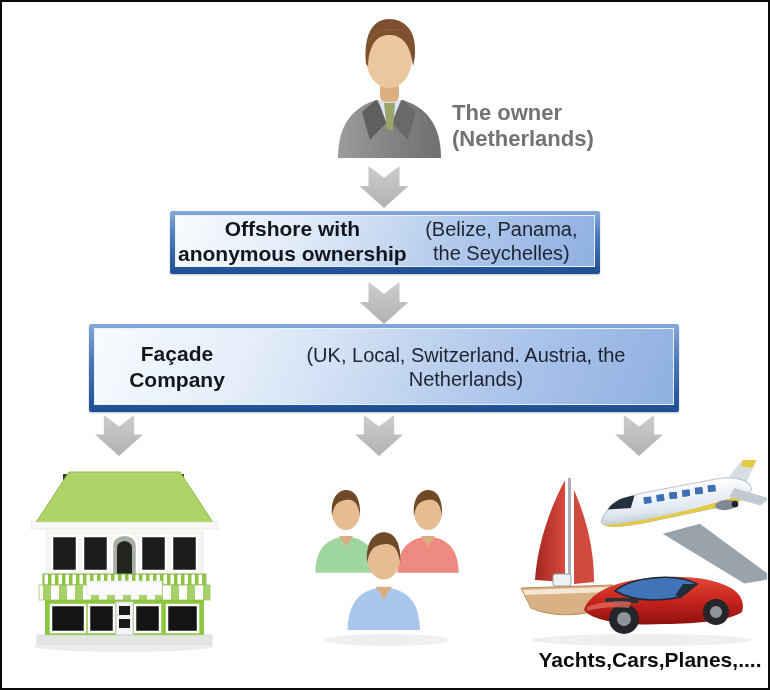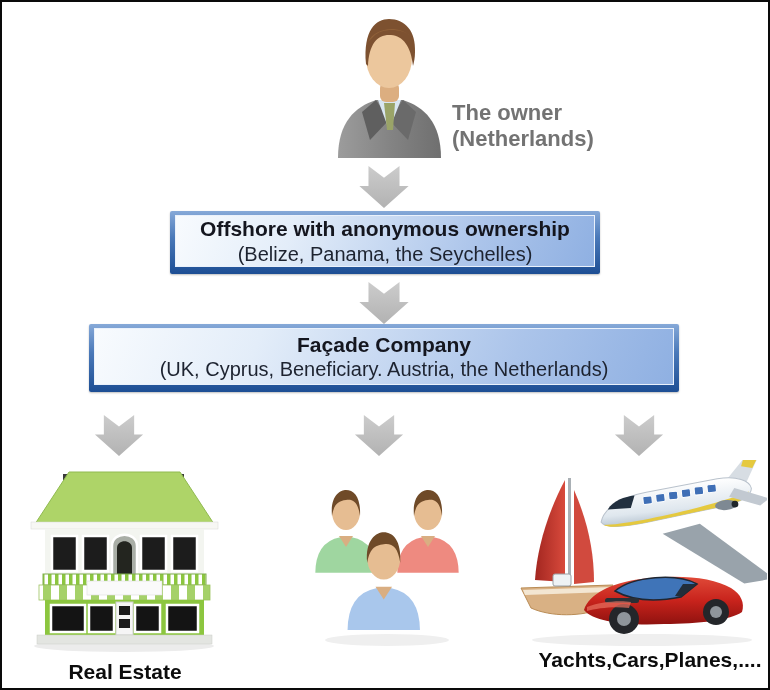--- a/index.html
+++ b/index.html
@@ -35,21 +35,20 @@
     border-radius: 2px;
     background: linear-gradient(to bottom, #86a9d8 0%, #4a79b9 42%, #1d4e94 100%);
     padding: 4px 5px 7px 5px;
     box-shadow: 0 1px 2px rgba(0,0,0,0.25);
   }
   .banner-inner {
     height: 100%;
     border: 1px solid #eaf1fb;
     background: linear-gradient(112deg, #f8fbfe 0%, #e3edf9 28%, #abc4ea 72%, #8fb0e2 100%);
     display: flex;
-    flex-direction: column;
     justify-content: center;
     align-items: center;
     text-align: center;
   }
   .banner-title {
     font-weight: bold;
     font-size: 21px;
     line-height: 1.2;
     color: #14161f;
   }
@@ -134,24 +133,24 @@
     </svg>
   </div>
 
   <div class="banner" style="left:168px; top:209px; width:430px; height:63px;">
     <div class="banner-inner">
       <div class="banner-title">Offshore with anonymous ownership</div>
       <div class="banner-sub">(Belize, Panama, the Seychelles)</div>
     </div>
   </div>
 
-  <div class="banner" style="left:87px; top:322px; width:590px; height:68px;">
+  <div class="banner" style="left:87px; top:322px; width:590px; height:88px;">
     <div class="banner-inner">
       <div class="banner-title">Façade Company</div>
-      <div class="banner-sub">(UK, Cyprus, Beneficiary. Austria, the Netherlands)</div>
+      <div class="banner-sub">(UK, Local, Switzerland. Austria, the Netherlands)</div>
     </div>
   </div>
 
   <div class="abs" style="left:92px; top:413px;">
     <svg class="arrow-svg" viewBox="0 0 54 46" width="50" height="41">
       <polygon points="10,0 27,13 44,0 44,22 54,22 27,46 0,22 10,22" fill="url(#arrGrad)"></polygon>
     </svg>
   </div>
   <div class="abs" style="left:352px; top:413px;">
     <svg class="arrow-svg" viewBox="0 0 54 46" width="50" height="41">
@@ -276,16 +275,15 @@
         <rect x="26" y="38" width="34" height="5" rx="2.5" fill="#2a2f35"></rect>
         <circle cx="45" cy="59" r="15" fill="#24262a"></circle>
         <circle cx="45" cy="59" r="7" fill="#8f959b"></circle>
         <circle cx="137" cy="52" r="13" fill="#24262a"></circle>
         <circle cx="137" cy="52" r="6" fill="#8f959b"></circle>
         <path d="M8,47 C20,42 40,40 52,42 L50,48 C36,46 18,48 8,51 Z" fill="#e87060" opacity="0.7"></path>
       </g>
     </svg>
   </div>
 
-  <div class="asset-label" style="left:23px; top:658px; width:200px;">Real Estate</div>
   <div class="asset-label" style="left:523px; top:646px; width:250px;">Yachts,Cars,Planes,....</div>
 
 </div>
 
 </body></html>

